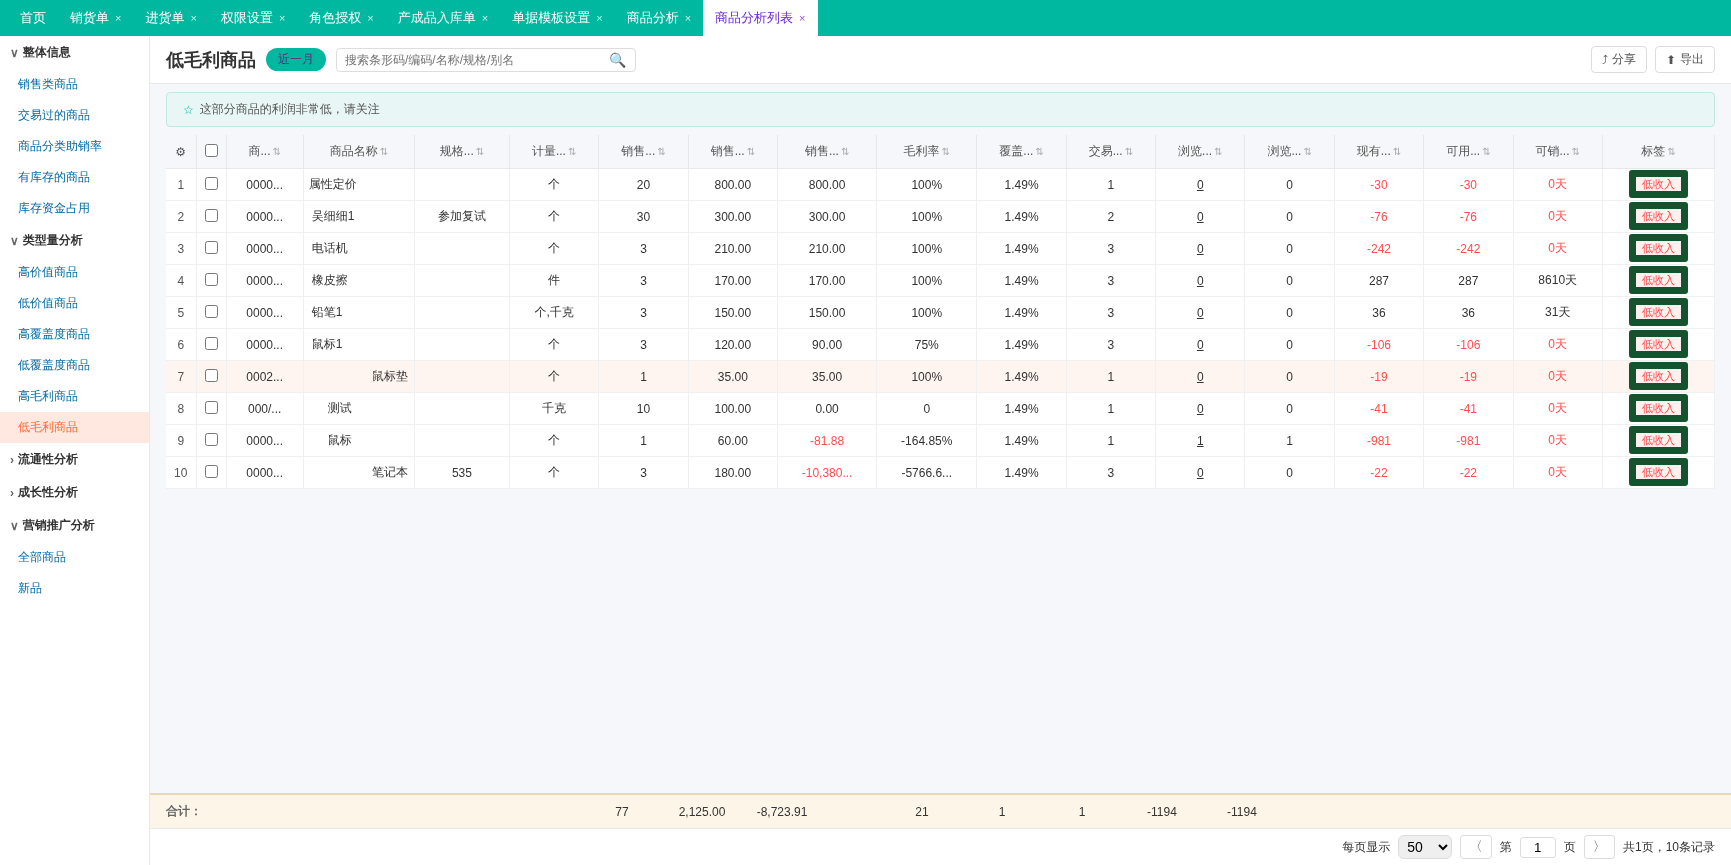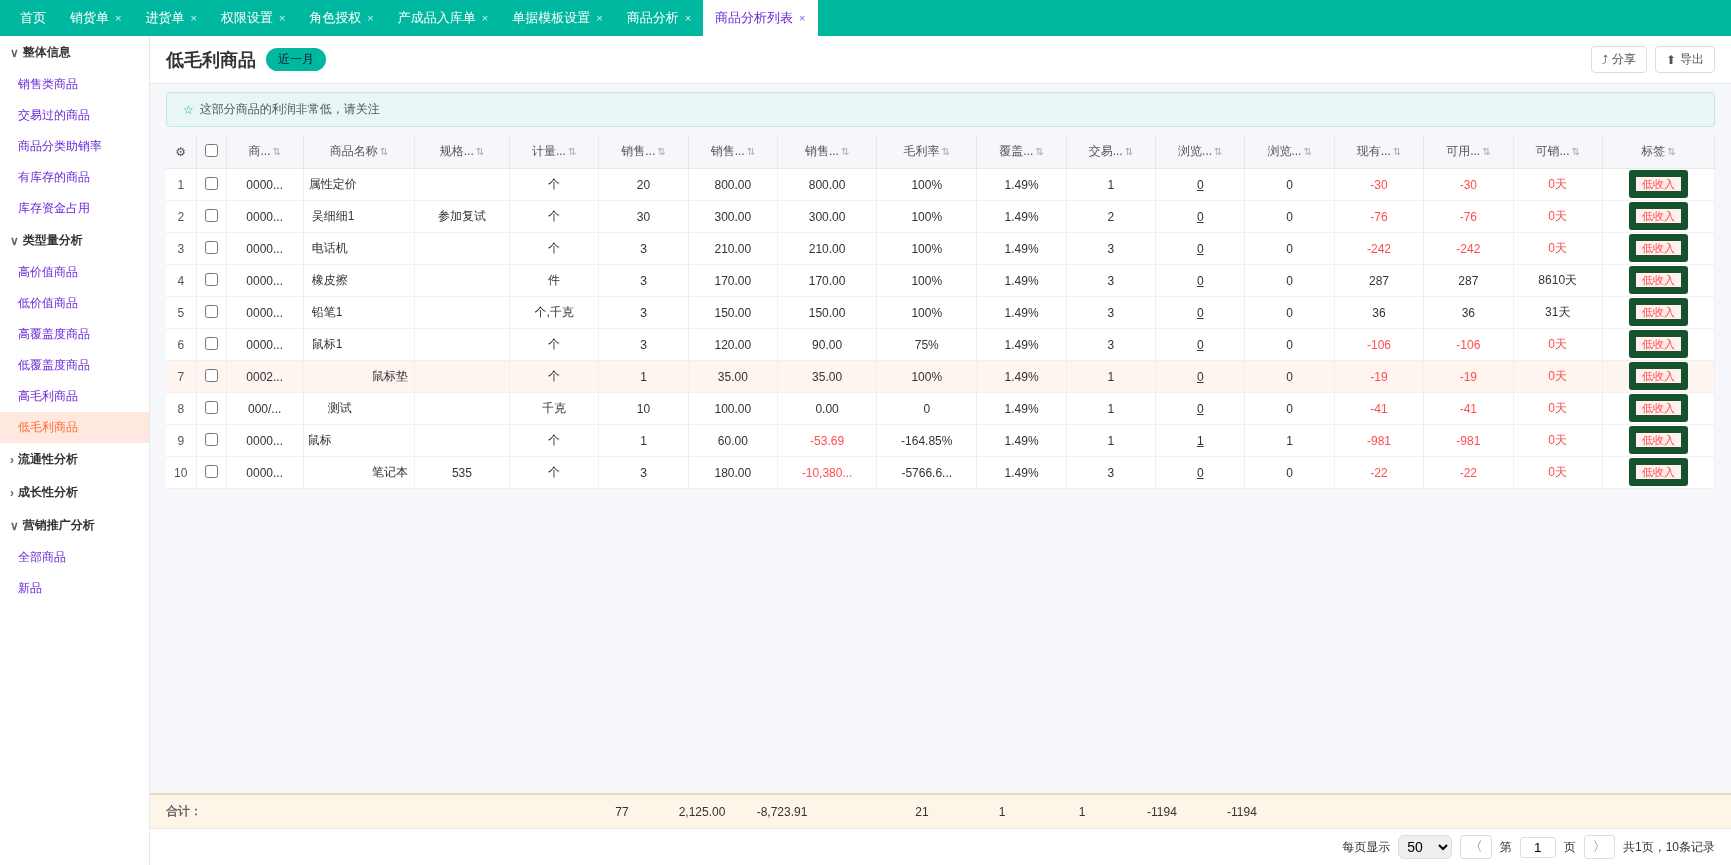--- a/index.html
+++ b/index.html
@@ -44,21 +44,21 @@
       padding: 8px 10px;
       color: #333;
       font-weight: bold;
       font-size: 12px;
       cursor: pointer;
     }
     .sidebar-group-header .arrow { margin-right: 4px; color: #666; }
     .sidebar-item {
       padding: 7px 10px 7px 18px;
       cursor: pointer;
-      color: #6d28d9;
+      color: #0369a1;
       font-size: 12px;
     }
     .sidebar-item.active { background: #ffe8e0; color: #ff6b35; }
 
     
     .main-content {
       flex: 1;
       display: flex;
       flex-direction: column;
       overflow: hidden;
@@ -74,21 +74,21 @@
       border-bottom: 1px solid #e8e8e8;
       gap: 10px;
     }
     .page-title {
       font-size: 18px;
       font-weight: bold;
       color: #333;
     }
     .period-btn {
       background: #00b8a0;
-      color: #0f172a;
+      color: #701a75;
       border: none;
       border-radius: 12px;
       padding: 3px 12px;
       font-size: 12px;
       cursor: pointer;
     }
     .search-box {
       display: flex;
       align-items: center;
       border: 1px solid #ddd;
@@ -285,20 +285,24 @@
     </div>
     <div class="sidebar-item">全部商品</div>
     <div class="sidebar-item">新品</div>
   </aside>
 
   <div class="main-content">
 
     <div class="page-header">
       <span class="page-title">低毛利商品</span>
       <button class="period-btn">近一月</button>
+      <div class="search-box">
+        <input type="text" placeholder="搜索条形码/编码/名称/规格/别名" style="">
+        <span style="color:#aaa; font-size:14px;">🔍</span>
+      </div>
       <div class="header-actions">
         <button class="action-btn">
           <span>⤴</span>
           <span>分享</span>
         </button>
         <button class="action-btn">
           <span>⬆</span>
           <span>导出</span>
         </button>
       </div>
@@ -491,26 +495,26 @@
     <td>0</td>
     <td class="red-text">-41</td>
     <td class="red-text">-41</td>
     <td class="red-text">0天</td>
     <td><span class="tag-low-income">低收入</span></td>
   </tr>
             <tr>
     <td class="num-cell">9</td>
     <td class="checkbox-cell"><input type="checkbox" style=""></td>
     <td>0000...</td>
-    <td style="text-align:left; padding-left:4px;">鼠标</td>
+    <td style="text-align:left; padding-left:24px;">鼠标</td>
     <td></td>
     <td>个</td>
     <td>1</td>
     <td>60.00</td>
-    <td class="red-text">-53.69</td>
+    <td class="red-text">-81.88</td>
     <td>-164.85%</td>
     <td>1.49%</td>
     <td>1</td>
     <td><span class="underline-link">1</span></td>
     <td>1</td>
     <td class="red-text">-981</td>
     <td class="red-text">-981</td>
     <td class="red-text">0天</td>
     <td><span class="tag-low-income">低收入</span></td>
   </tr>

